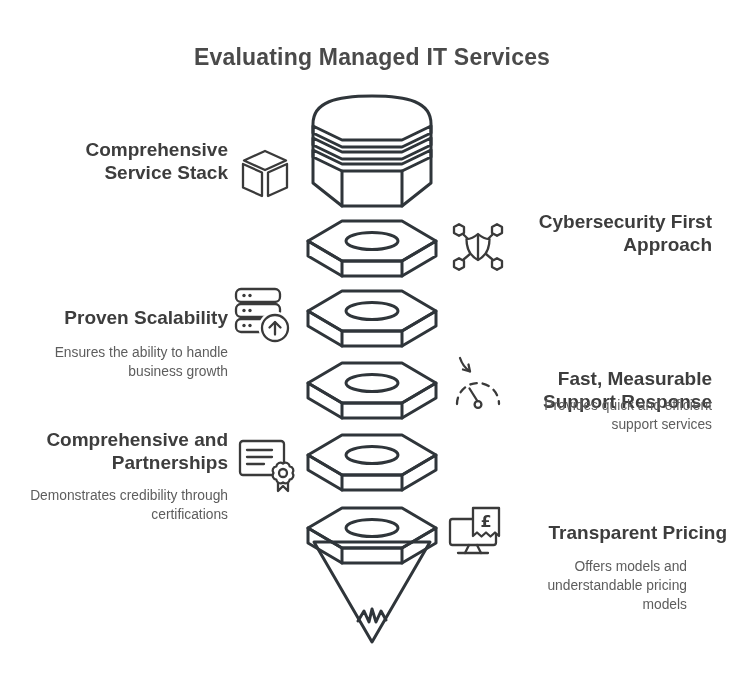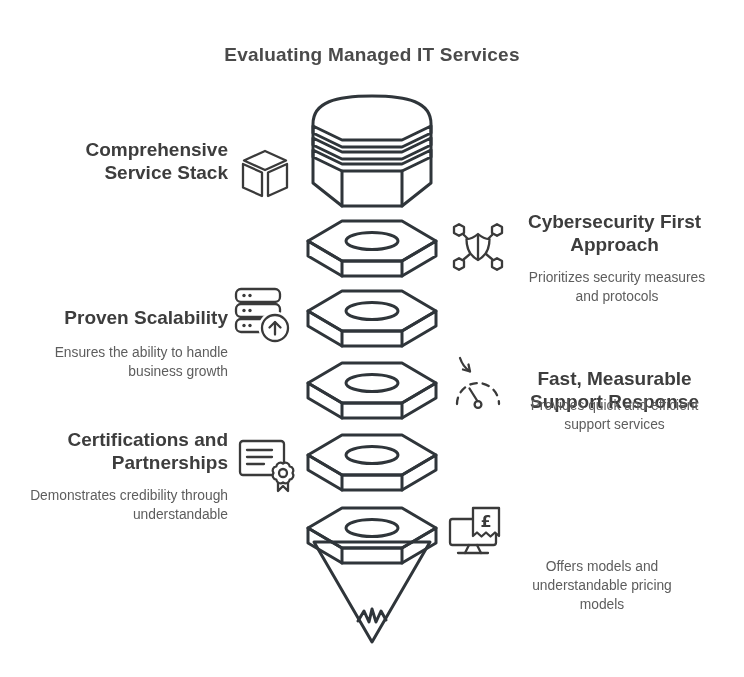--- a/index.html
+++ b/index.html
@@ -2,31 +2,31 @@
 <html><head>
 <meta charset="utf-8">
 <style>
   html,body{margin:0;padding:0;background:#ffffff;}
   .canvas{
     position:relative;width:744px;height:677px;background:#ffffff;overflow:hidden;
     font-family:"Liberation Sans", sans-serif;
   }
   .page-title{
     position:absolute;left:0;right:0;top:44px;margin:0;text-align:center;
-    font-size:19px;font-weight:700;color:#4A4A4A;letter-spacing:.2px;
+    font-size:23px;font-weight:700;color:#4A4A4A;letter-spacing:.2px;
   }
   .txtblock{position:absolute;}
   .item-title{
     margin:0;font-size:19px;font-weight:700;color:#3D3D3D;line-height:23px;
   }
   .item-desc{
     margin:0;font-size:13.8px;font-weight:400;color:#5D5D5D;line-height:19px;
   }
   .alignR{text-align:right;}
-  .alignL{text-align:center;}
+  .alignL{text-align:right;}
   .icon{position:absolute;display:block;}
   
   .funnel path,.funnel ellipse,.funnel line,.funnel polyline{
     stroke:#2F353A;stroke-width:3;stroke-linejoin:round;stroke-linecap:round;fill:none;
   }
   
   .licon path,.licon rect,.licon circle,.licon ellipse,.licon line,.licon polyline{
     stroke:#3A3A3A;stroke-width:2.3;fill:none;stroke-linejoin:round;stroke-linecap:round;
   }
   .licon .wf{fill:#ffffff;}
@@ -127,40 +127,37 @@
       <circle class="dot" cx="16" cy="24.5" r="1.7"></circle>
     <circle class="dot" cx="10" cy="39.5" r="1.7"></circle>
       <circle class="dot" cx="16" cy="39.5" r="1.7"></circle>
     <circle class="halo" cx="41" cy="42" r="16.5"></circle>
     <circle class="wf" cx="41" cy="42" r="13"></circle>
     <line x1="41" y1="48.5" x2="41" y2="36.5"></line>
     <polyline points="35.5,41.5 41,36 46.5,41.5"></polyline>
   </svg>
 
   <div class="txtblock alignR" style="left:28px;top:428px;width:200px;">
-    <h2 class="item-title">Certifications and Partnerships</h2>
+    <h2 class="item-title">Comprehensive and Partnerships</h2>
   </div>
   <div class="txtblock alignR" style="left:28px;top:486px;width:200px;">
-    <p class="item-desc">Demonstrates credibility through understandable</p>
+    <p class="item-desc">Demonstrates credibility through certifications</p>
   </div>
   <svg class="icon licon" style="left:236px;top:433px;" width="62" height="64" viewBox="0 0 62 64">
     <rect class="wf" x="4" y="8" width="44" height="34" rx="3"></rect>
     <line x1="11" y1="17" x2="36" y2="17"></line>
     <line x1="11" y1="24" x2="36" y2="24"></line>
     <line x1="11" y1="31" x2="28" y2="31"></line>
     <path class="wf" d="M 42,47 L 42,58 L 47,53 L 52,58 L 52,47"></path>
     <path class="wf" d="M 56.5,40 A 4.2 4.2 0 0 1 53.7,46.7 A 4.2 4.2 0 0 1 47,49.5 A 4.2 4.2 0 0 1 40.3,46.7 A 4.2 4.2 0 0 1 37.5,40 A 4.2 4.2 0 0 1 40.3,33.3 A 4.2 4.2 0 0 1 47,30.5 A 4.2 4.2 0 0 1 53.7,33.3 A 4.2 4.2 0 0 1 56.5,40 Z"></path>
     <circle cx="47" cy="40" r="4"></circle>
   </svg>
 
   <div class="txtblock alignL" style="left:517px;top:210px;width:195px;">
     <h2 class="item-title">Cybersecurity First Approach</h2>
-  </div>
-  <div class="txtblock alignL" style="left:517px;top:268px;width:200px;">
-    <p class="item-desc">Prioritizes security measures and protocols</p>
   </div>
   <svg class="icon licon" style="left:450px;top:221px;" width="56" height="52" viewBox="0 0 56 52">
     <line x1="13.5" y1="13.5" x2="20" y2="20"></line>
     <line x1="42.5" y1="13.5" x2="36" y2="20"></line>
     <line x1="13.5" y1="38.5" x2="20" y2="33"></line>
     <line x1="42.5" y1="38.5" x2="36" y2="33"></line>
     <path class="wf" d="M 28,13 C 24,16.5 20,18 16.5,18.2 C 16.5,28 20.5,35 28,39 C 35.5,35 39.5,28 39.5,18.2 C 36,18 32,16.5 28,13 Z"></path>
     <line x1="28" y1="14" x2="28" y2="38.5"></line>
     <path class="wf" d="M 4,6.1 L 4,11.9 L 9,14.8 L 14,11.9 L 14,6.1 L 9,3.2 Z"></path>
     <path class="wf" d="M 42,6.1 L 42,11.9 L 47,14.8 L 52,11.9 L 52,6.1 L 47,3.2 Z"></path>
@@ -175,20 +172,23 @@
     <p class="item-desc">Provides quick and efficient support services</p>
   </div>
   <svg class="icon licon" style="left:452px;top:352px;" width="52" height="62" viewBox="0 0 52 62">
     <path d="M 8,6 C 10,12 13,16 17.5,19"></path>
     <polyline points="11,17.5 18,19.5 16.5,12.5"></polyline>
     <path class="dashed" d="M 5,52 A 21 21 0 0 1 47,52"></path>
     <line x1="26" y1="50" x2="17.5" y2="36.5"></line>
     <circle class="wf" cx="26" cy="52.5" r="3.4"></circle>
   </svg>
 
+  <div class="txtblock alignL" style="left:517px;top:521px;width:210px;">
+    <h2 class="item-title">Transparent Pricing</h2>
+  </div>
   <div class="txtblock alignL" style="left:517px;top:557px;width:170px;">
     <p class="item-desc">Offers models and understandable pricing models</p>
   </div>
   <svg class="icon licon" style="left:448px;top:505px;" width="62" height="58" viewBox="0 0 62 58">
     <rect class="wf" x="2" y="14" width="46" height="26" rx="2.5"></rect>
     <line x1="21" y1="40" x2="17" y2="48"></line>
     <line x1="29" y1="40" x2="33" y2="48"></line>
     <line x1="10" y1="48" x2="40" y2="48"></line>
     <path class="wf" d="M 25,3 L 51,3 L 51,31 L 47,27.5 L 42.5,31.5 L 38,27.5 L 33.5,31.5 L 29,27.5 L 25,31 Z"></path>
     <text x="38" y="22">£</text>

